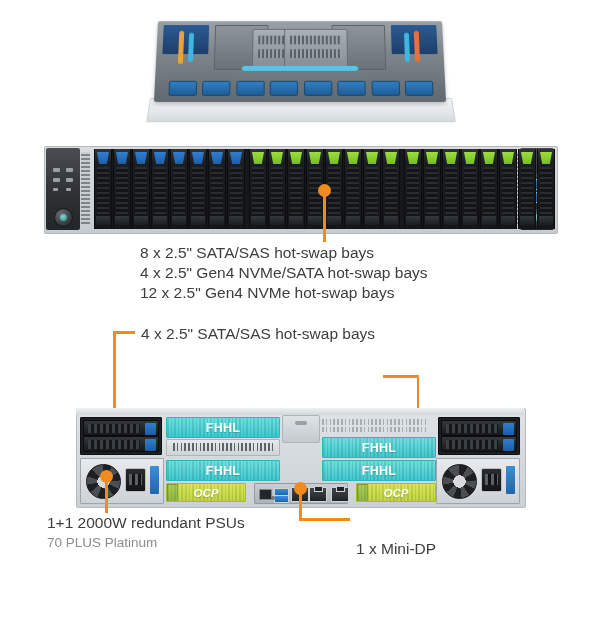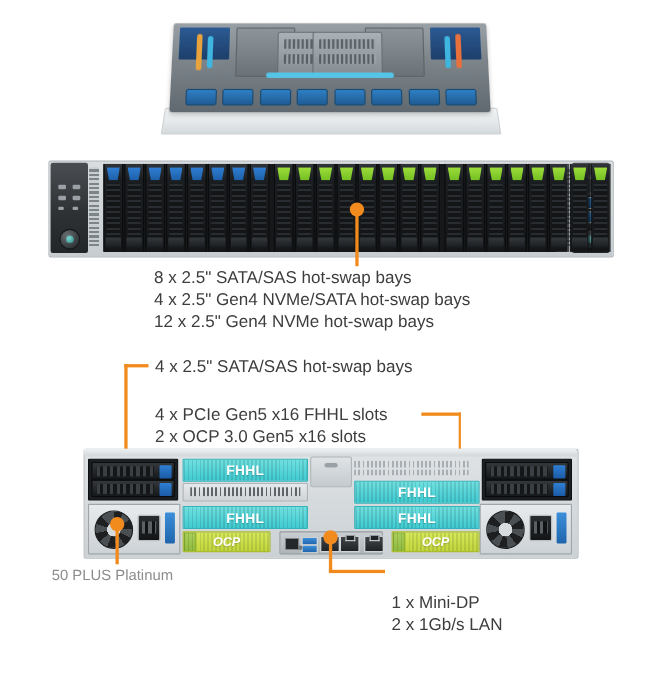--- a/index.html
+++ b/index.html
@@ -493,24 +493,20 @@
   <div class="dot" style="left:107px;top:424px;"></div>
 
   <div class="ann" style="left:141px;top:324px;">
     <div>4 x 2.5" SATA/SAS hot-swap bays</div>
   </div>
 
   <div class="hline" style="left:383px;top:375px;width:36px;"></div>
   <div class="vline" style="left:416.5px;top:375px;height:68px;"></div>
   <div class="dot" style="left:411px;top:437px;"></div>
 
-  <div class="ann" style="left:141px;top:368px;">
-    <div>4 x PCIe Gen5 x16 FHHL slots</div>
-    <div>2 x OCP 3.0 Gen5 x16 slots</div>
-  </div>
 
   <div id="rear">
     <div class="rp-frame"></div>
     <div class="rp-top"></div>
 
     <div class="rbay-box left">
       <div class="rbay">
           <div class="rgr"></div>
           <div class="rlatch"></div>
         </div>
@@ -587,25 +583,25 @@
         <div class="p-lan" style="left:76px;"></div>
         <div class="p-led" style="left:16px;top:12px;"></div>
       </div>
     </div>
   </div>
 
   <div class="dot" style="left:100px;top:470px;"></div>
   <div class="vline" style="left:105px;top:477px;height:36px;"></div>
 
   <div class="ann" style="left:47px;top:513px;">
-    <div class="sub">50 PLUS Platinum</div>
+    <div>1+1 2000W redundant PSUs</div>
+    <div class="sub">70 PLUS Platinum</div>
   </div>
 
   <div class="dot" style="left:294px;top:482px;"></div>
   <div class="vline" style="left:299px;top:489px;height:31px;"></div>
   <div class="hline" style="left:299px;top:518px;width:51px;"></div>
 
   <div class="ann" style="left:356px;top:539px;">
     <div>1 x Mini-DP</div>
-    <div>2 x 1Gb/s LAN</div>
   </div>
 
 </div>
 
 </body></html>

